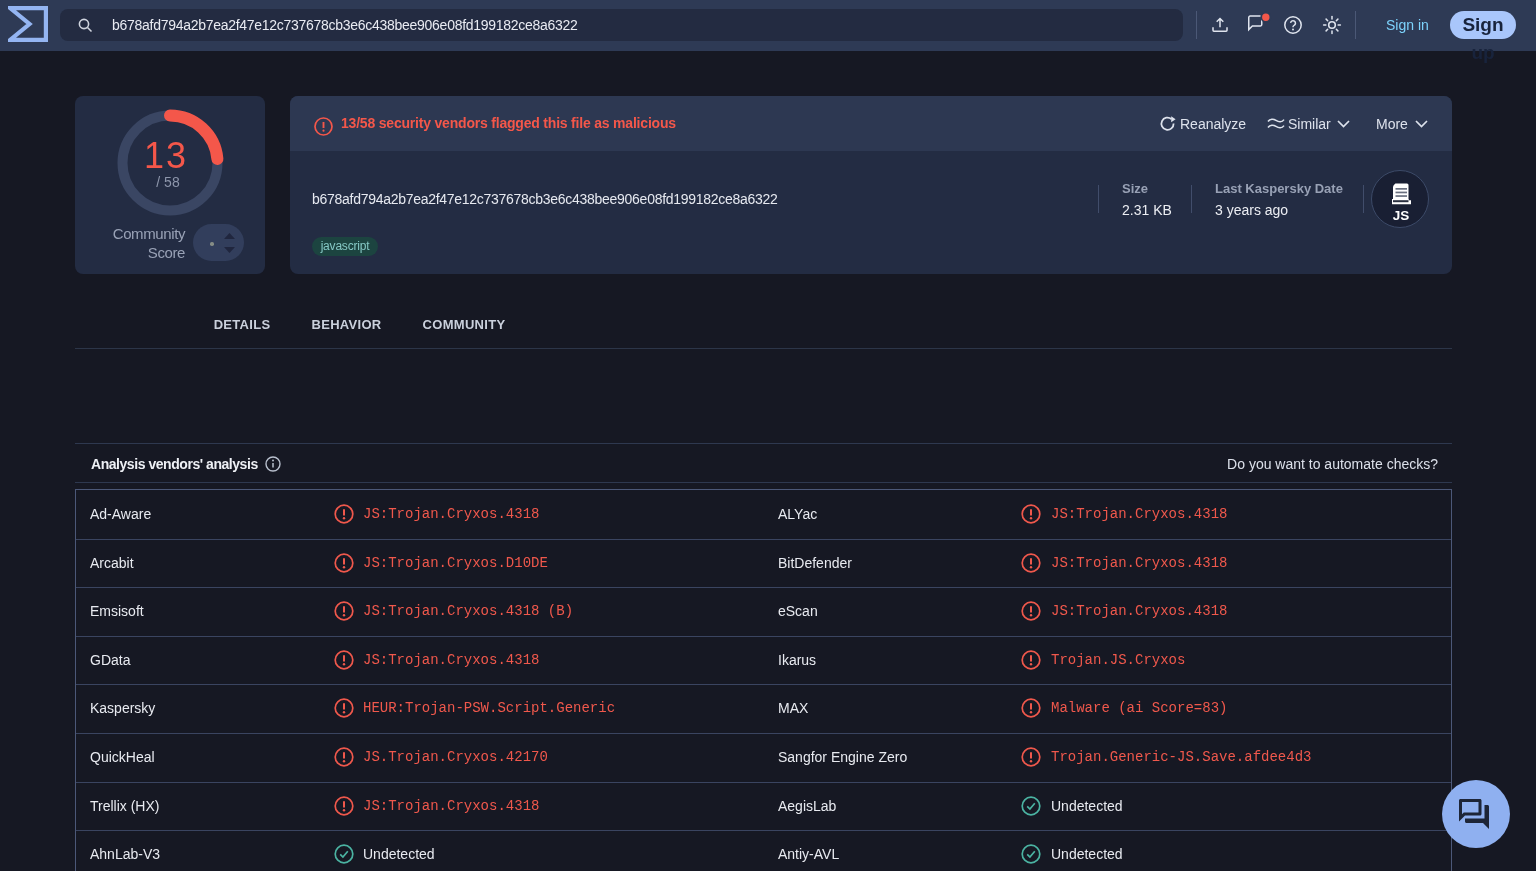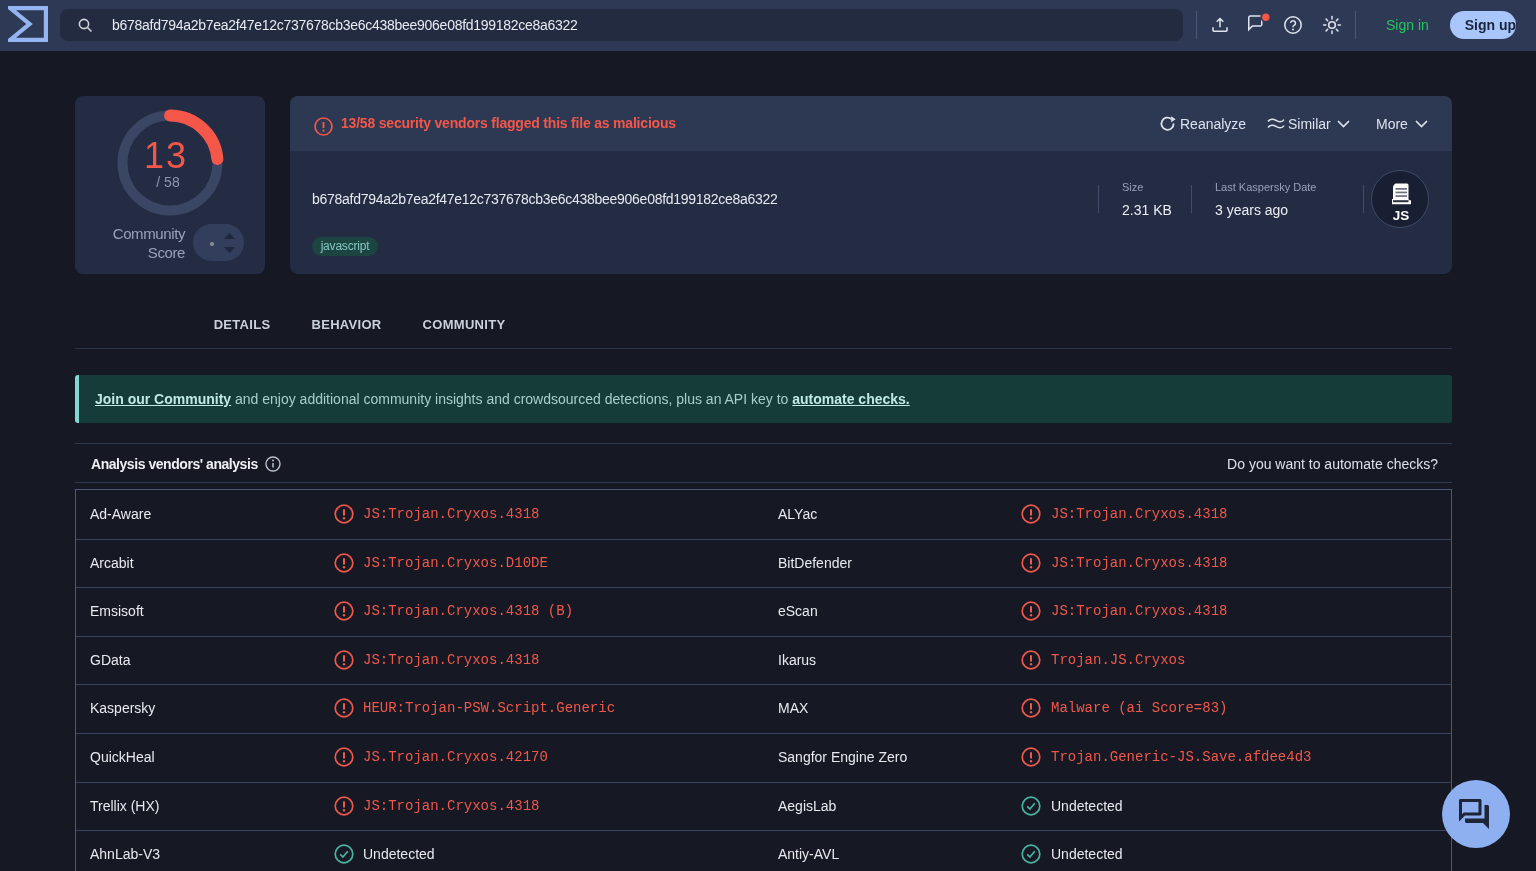--- a/index.html
+++ b/index.html
@@ -3,31 +3,31 @@
 <meta charset="utf-8">
 <style>
 * { margin:0; padding:0; box-sizing:border-box; }
 html,body { width:1536px; height:871px; overflow:hidden; background:#161823; font-family:"Liberation Sans", sans-serif; }
 .abs { position:absolute; }
 #page { position:relative; width:1536px; height:871px; }
 #nav { position:absolute; left:0; top:0; width:1536px; height:51px; background:#2e3a55; }
 #searchbox { position:absolute; left:60px; top:9px; width:1123px; height:32px; background:#232b41; border-radius:8px; }
 #hashtext { position:absolute; left:52px; top:0; height:32px; line-height:32px; color:#e9ebf2; font-size:14px; letter-spacing:-0.28px; }
 .navsep { position:absolute; top:11px; width:1px; height:28px; background:#4b5876; }
-#signin { position:absolute; left:1386px; top:0; height:51px; line-height:51px; color:#22c55e; font-size:14px; }
-#signup { position:absolute; left:1450px; top:11px; width:66px; height:28px; background:#a9c6fb; border-radius:14px; color:#18233c; font-size:14px; font-weight:bold; text-align:right; line-height:28px; }
+#signin { position:absolute; left:1386px; top:0; height:51px; line-height:51px; color:#7dd3fc; font-size:14px; }
+#signup { position:absolute; left:1450px; top:11px; width:66px; height:28px; background:#a9c6fb; border-radius:14px; color:#18233c; font-size:19px; font-weight:bold; text-align:center; line-height:28px; }
 .card { position:absolute; background:#232c43; border-radius:8px; }
 #scorecard { left:75px; top:96px; width:190px; height:178px; }
 #headercard { left:290px; top:96px; width:1162px; height:178px; }
 #headerbar { position:absolute; left:0; top:0; width:1162px; height:55px; background:#2d3852; border-radius:8px 8px 0 0;padding-left:18px; }
 #warntext { position:absolute; left:51px; top:0; height:55px; line-height:55px; color:#f4574a; font-size:14px; font-weight:bold; letter-spacing:-0.2px; }
 .btntext { color:#dde2ec; font-size:14px; }
 #hashline { position:absolute; left:22px; top:95px; color:#e6e9f0; font-size:14px; letter-spacing:-0.28px; }
 #jstag { position:absolute; left:22px; top:141px; width:66px; height:19px; background:#1c4440; border-radius:9.5px; color:#85c8c4; font-size:12px; letter-spacing:-0.2px; text-align:center; line-height:18px; }
-.metalabel { color:#98a1b5; font-size:11px; position:absolute; }
+.metalabel { color:#98a1b5; font-size:13px; position:absolute;font-weight:bold; }
 .metaval { color:#eceef3; font-size:14px; position:absolute; }
 .metasep { position:absolute; width:1px; height:28px; background:#414d6b; top:89px; }
 #score13 { position:absolute; left:-4px; top:39px; width:190px; text-align:center; color:#f4574a; font-size:36px; letter-spacing:2px; }
 #score58 { position:absolute; left:-2px; top:78px; width:190px; text-align:center; color:#8d96ab; font-size:14px; }
 #cslabel { position:absolute; left:0px; top:128px; width:110px; text-align:right; color:#99a2b6; font-size:15px; line-height:19px; letter-spacing:-0.4px; }
 #votepill { position:absolute; left:118px; top:128px; width:51px; height:37px; background:#323e5c; border-radius:18.5px; }
 #tabs { position:absolute; left:75px; top:302px; height:47px; width:1377px; border-bottom:1px solid #2c3548; }
 .tab { position:absolute; top:0; height:47px; line-height:46px; font-size:13px; font-weight:bold; letter-spacing:0.3px; color:#cad0dc; text-align:center; }
 #tab1 { left:0; width:118px; color:#7ca4f2; border-bottom:3px solid #7ca4f2; }
 #tab2 { left:118px; width:98px; }
@@ -158,23 +158,20 @@
       </svg>
     </div>
   </div>
 
   <div id="tabs">
     <div class="tab" id="tab2">DETAILS</div>
     <div class="tab" id="tab3">BEHAVIOR</div>
     <div class="tab" id="tab4">COMMUNITY</div>
   </div>
 
-  <div id="banner">
-    <div id="bannertext"><b>Join our Community</b> and enjoy additional community insights and crowdsourced detections, plus an API key to <b>automate checks.</b></div>
-  </div>
 
   <div class="hairline" style="top:443px"></div>
   <div id="sectitle">Analysis vendors' analysis</div>
   <svg class="abs" style="left:265px;top:456px" width="16" height="16" viewBox="0 0 16 16">
     <circle cx="8" cy="8" r="7" fill="none" stroke="#b9c0ce" stroke-width="1.4"></circle>
     <line x1="8" y1="7" x2="8" y2="11.5" stroke="#b9c0ce" stroke-width="1.5"></line>
     <circle cx="8" cy="4.6" r="1" fill="#b9c0ce"></circle>
   </svg>
   <div id="secright">Do you want to automate checks?</div>
   <div class="hairline" style="top:482px"></div>

